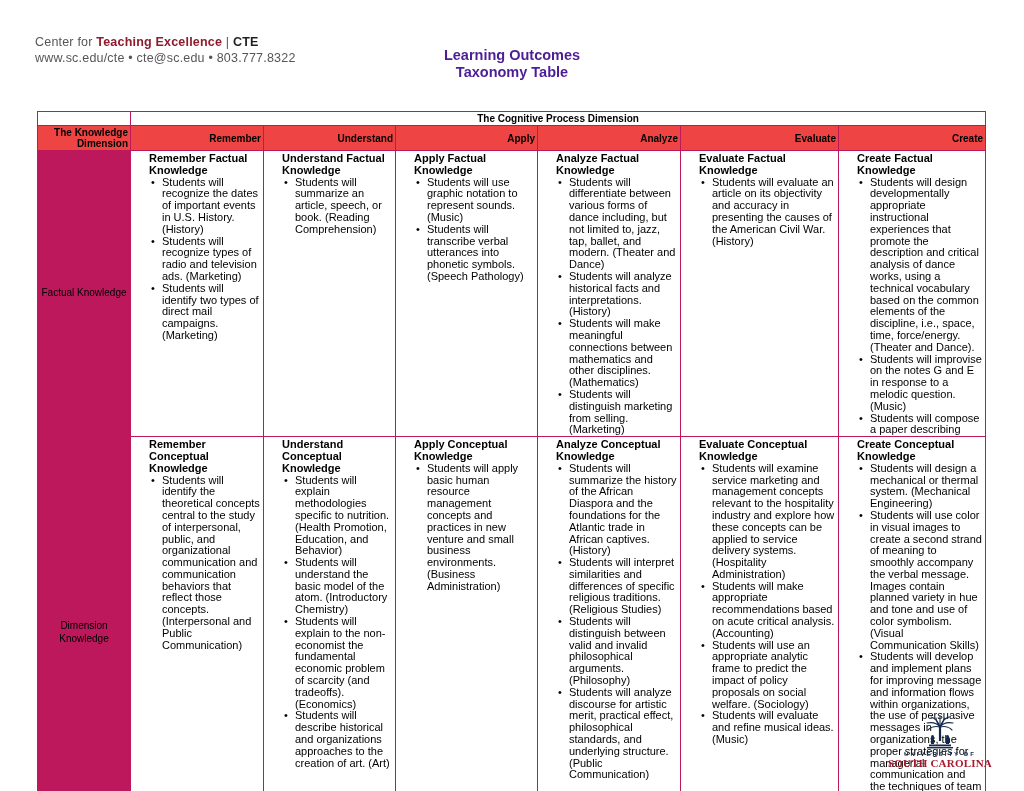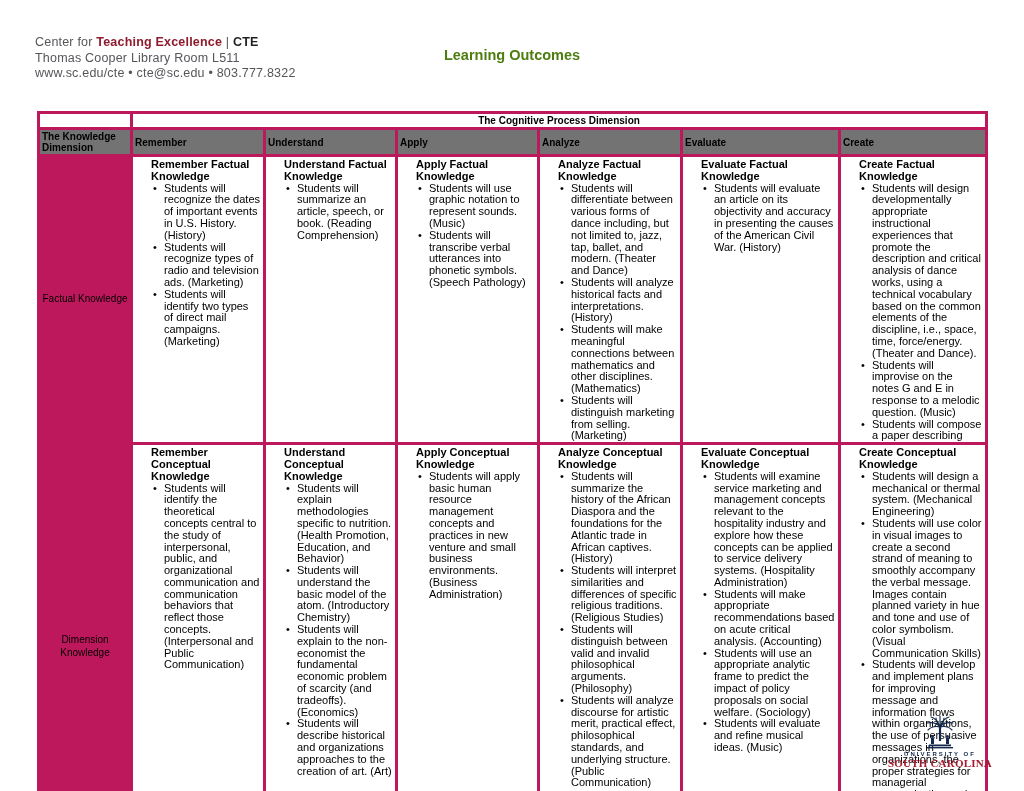--- a/index.html
+++ b/index.html
@@ -11,37 +11,37 @@
 
   
   .org-block {
     position:absolute; left:35px; top:35px;
     font-size:12.5px; line-height:15.5px; color:#55565A; letter-spacing:0.2px;
   }
   .org-brand { color:#8E1B2E; font-weight:bold; }
   .org-acronym { color:#231F20; font-weight:bold; }
   .page-title {
     position:absolute; left:0; top:47px; width:1024px; text-align:center;
-    font-weight:bold; font-size:14.5px; line-height:17px; color:#4d7c0f;
+    font-weight:bold; font-size:14.5px; line-height:17px; color:#4c1d95;
   }
 
   
   table.taxonomy {
     position:absolute; left:37px; top:111px; width:948px;
     border-collapse:collapse; table-layout:fixed;
   }
-  table.taxonomy td, table.taxonomy th { border:3px solid #be185d; }
+  table.taxonomy td, table.taxonomy th { border:1px solid #be185d; }
   td.ghost { border:none; background:#fff; }
   td.process-header {
     height:13px; padding:0; text-align:center; vertical-align:middle;
     font-weight:bold; font-size:10px; line-height:12px;
   }
   tr.colhead-row th {
-    height:22px; text-align:left; vertical-align:middle;
-    font-weight:bold; font-size:10px; background:#737373; padding:1px 2px;
+    height:22px; text-align:right; vertical-align:middle;
+    font-weight:bold; font-size:10px; background:#ef4444; padding:1px 2px;
   }
   th.kd-header {
     background:#F2F2F2; text-align:left; vertical-align:middle;
     padding:1px 3px; font-size:10px; line-height:11px;
   }
   td.row-label {
     background:#be185d; text-align:center; vertical-align:middle;
     font-size:10px; line-height:12.5px; font-weight:normal; padding:2px;
   }
   tr.row-factual { height:229px; }
@@ -66,26 +66,26 @@
     color:#A6192E; letter-spacing:0.2px; margin-top:0px; white-space:nowrap;
   }
 </style>
 </head>
 <body>
 
 <div class="page">
 
   <div class="org-block">
     <div><span>Center for </span><span class="org-brand">Teaching Excellence</span><span> | </span><span class="org-acronym">CTE</span></div>
-    <div>Thomas Cooper Library Room L511</div>
     <div>www.sc.edu/cte • cte@sc.edu • 803.777.8322</div>
   </div>
 
   <div class="page-title">
     <div>Learning Outcomes</div>
+    <div>Taxonomy Table</div>
   </div>
 
   <table class="taxonomy">
     <colgroup>
       <col style="width:93px">
         <col style="width:133px">
         <col style="width:132px">
       <col style="width:142px">
         <col style="width:143px">
         <col style="width:158px">

